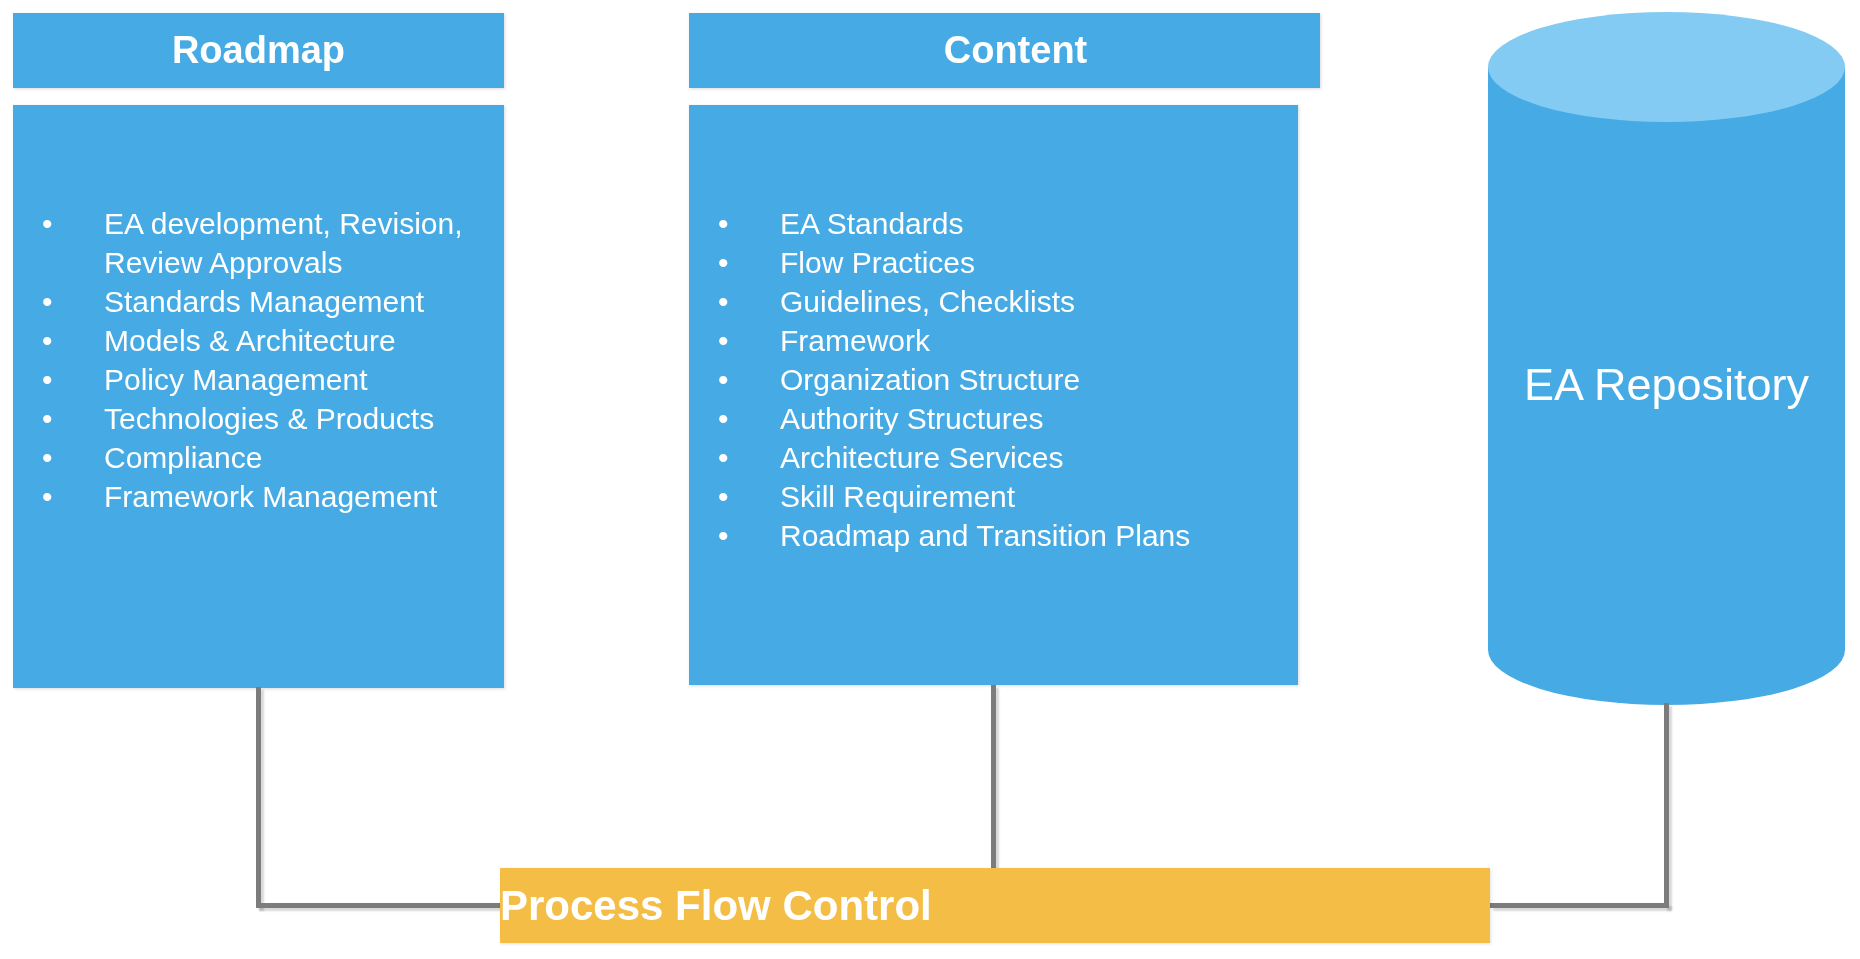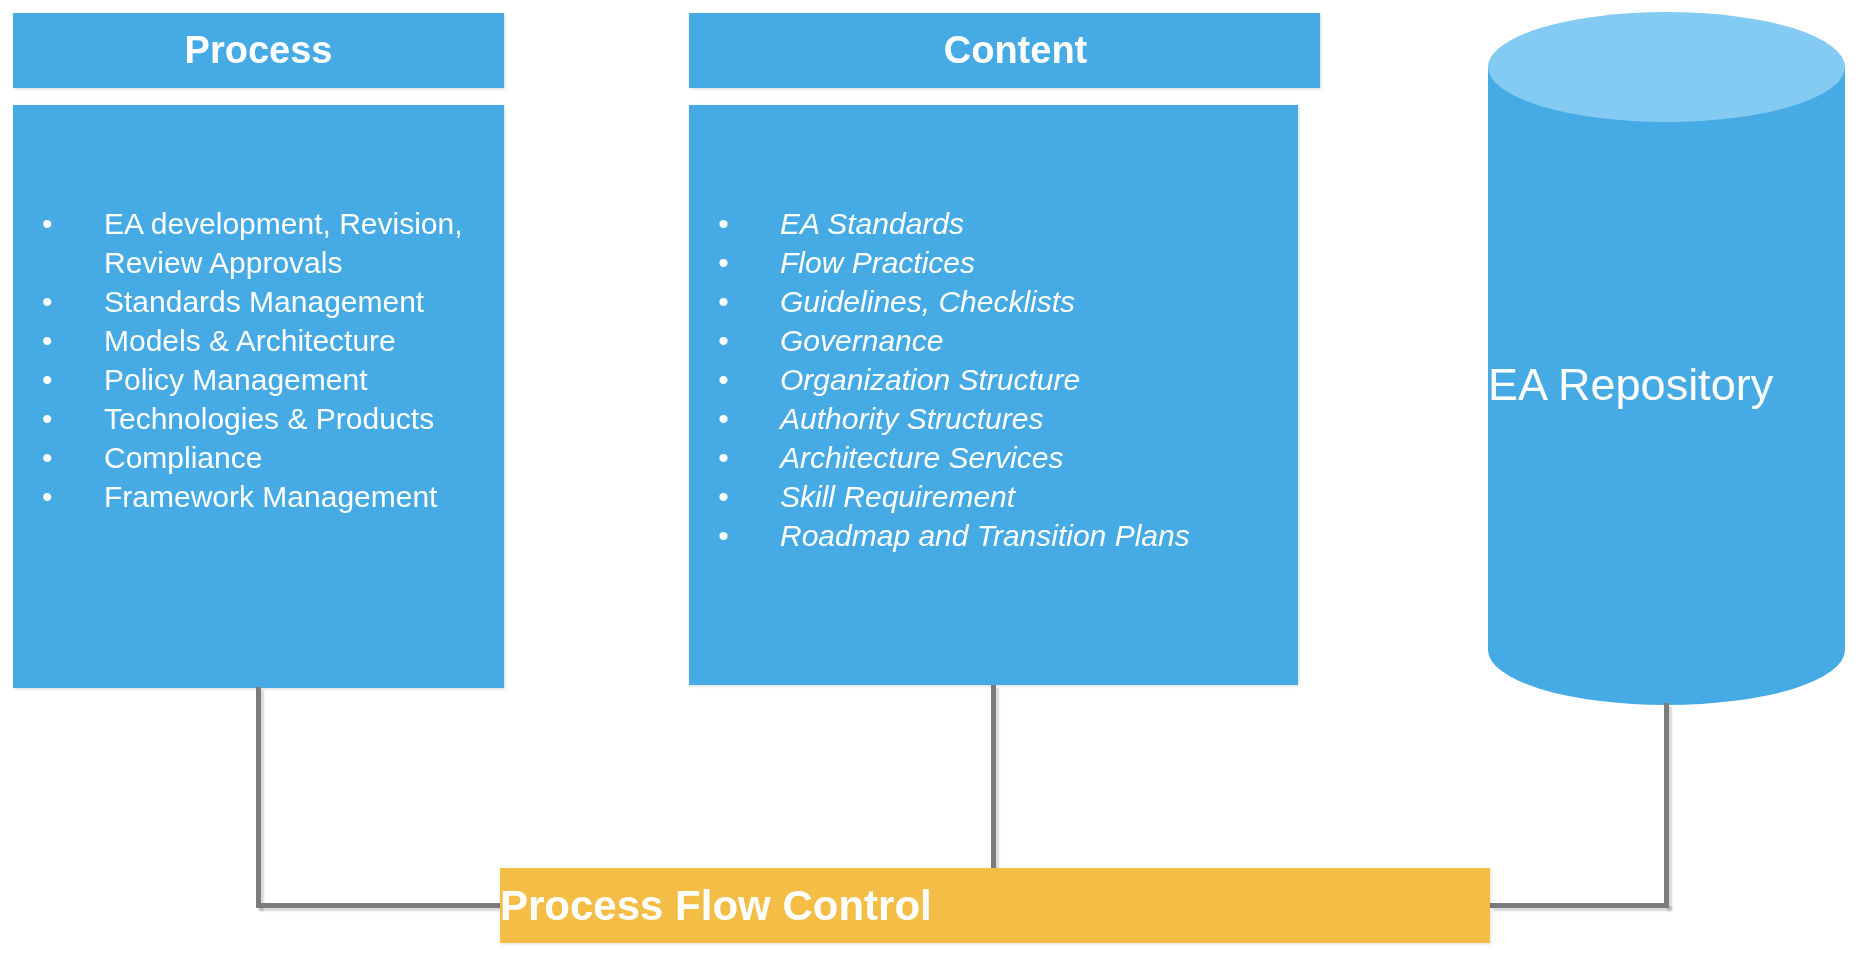--- a/index.html
+++ b/index.html
@@ -45,33 +45,34 @@
     content: "\2022";
     position: absolute;
     left: 28px;
     top: 0;
     font-size: 30px;
   }
 
   #process-header { left: 13px;  top: 13px;  width: 491px; }
   #process-body   { left: 13px;  top: 105px; width: 491px; height: 583px; }
   #content-header { left: 689px; top: 13px;  width: 609px; padding-left: 22px; }
-  #content-body   { left: 689px; top: 105px; width: 609px; height: 580px; font-style: italic; }
+  #content-body   { left: 689px; top: 105px; width: 609px; height: 580px; }
 
   
   #repository {
     position: absolute;
     left: 1488px; top: 12px;
     width: 357px; height: 693px;
   }
   #repository svg { position: absolute; inset: 0; display: block; }
   #repository-label {
     position: absolute;
     left: 0; top: 348px;
     width: 100%;
+    text-align: center;
     color: #ffffff;
     font-size: 45px;
     font-weight: normal;
     line-height: 50px;
   }
 
   
   #flow-control-bar {
     position: absolute;
     left: 500px; top: 868px;
@@ -95,21 +96,21 @@
   #connector-content-v    { left: 991px;  top: 685px; width: 5px;   height: 183px; }
   #connector-repository-v { left: 1664px; top: 703px; width: 5px;   height: 205px; }
   #connector-repository-h { left: 1490px; top: 903px; width: 179px; height: 5px; }
 </style>
 </head>
 <body>
 
 <div class="stage">
 
   <div id="process-header" class="panel-header">
-    <span>Process</span>
+    <span>Roadmap</span>
   </div>
   <div id="process-body" class="panel-body">
     <ul class="body-list">
       <li>EA development, Revision, Review Approvals</li>
       <li>Standards Management</li>
       <li>Models &amp; Architecture</li>
       <li>Policy Management</li>
       <li>Technologies &amp; Products</li>
       <li>Compliance</li>
       <li>Framework Management</li>
@@ -117,21 +118,21 @@
   </div>
 
   <div id="content-header" class="panel-header">
     <span>Content</span>
   </div>
   <div id="content-body" class="panel-body">
     <ul class="body-list">
       <li>EA Standards</li>
       <li>Flow Practices</li>
       <li>Guidelines, Checklists</li>
-      <li>Governance</li>
+      <li>Framework</li>
       <li>Organization Structure</li>
       <li>Authority Structures</li>
       <li>Architecture Services</li>
       <li>Skill Requirement</li>
       <li>Roadmap and Transition Plans</li>
     </ul>
   </div>
 
   <div id="repository">
     <svg viewBox="0 0 357 693" width="357" height="693">

